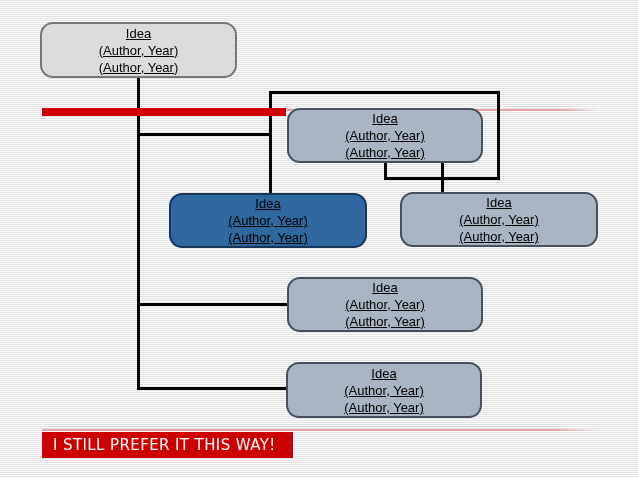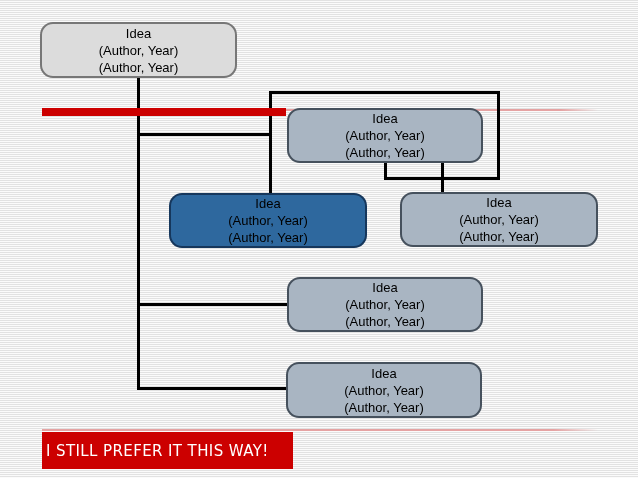--- a/index.html
+++ b/index.html
@@ -21,20 +21,21 @@
     box-sizing:border-box;
     border-radius:13px;
     display:flex;
     flex-direction:column;
     align-items:center;
     justify-content:center;
     text-align:center;
     font-size:13px;
     line-height:17px;
     color:#000;
+    text-decoration:underline;
   }
   .node-gray{
     background:var(--node-gray);
     border:2px solid var(--node-gray-border);
   }
   .node-blue{
     background:var(--node-blue);
     border:2px solid var(--node-blue-border);
   }
   .node-blue-dark{
@@ -80,29 +81,29 @@
     left:286px; top:109px; width:312px;
     background:linear-gradient(to right, var(--pink-line) 0 88%, rgba(229,163,163,0) 100%);
   }
   #thin-bottom{
     left:42px; top:429px; width:556px;
     background:linear-gradient(to right, var(--pink-line) 0 92%, rgba(229,163,163,0) 100%);
   }
 
   .banner{
     position:absolute;
-    left:42px; top:432px; width:251px; height:37px;
+    left:42px; top:432px; width:251px; height:26px;
     background:var(--accent-red);
     color:#fff;
     font-family:"DejaVu Sans", sans-serif;
     font-size:15px;
     letter-spacing:0.4px;
     display:flex;
     align-items:center;
-    padding-left:4px;
+    padding-left:11px;
     box-sizing:border-box;
     white-space:nowrap;
     z-index:4;
   }
 
   .node{z-index:2;}
   .seg{z-index:2;}
 </style>
 </head>
 <body>

